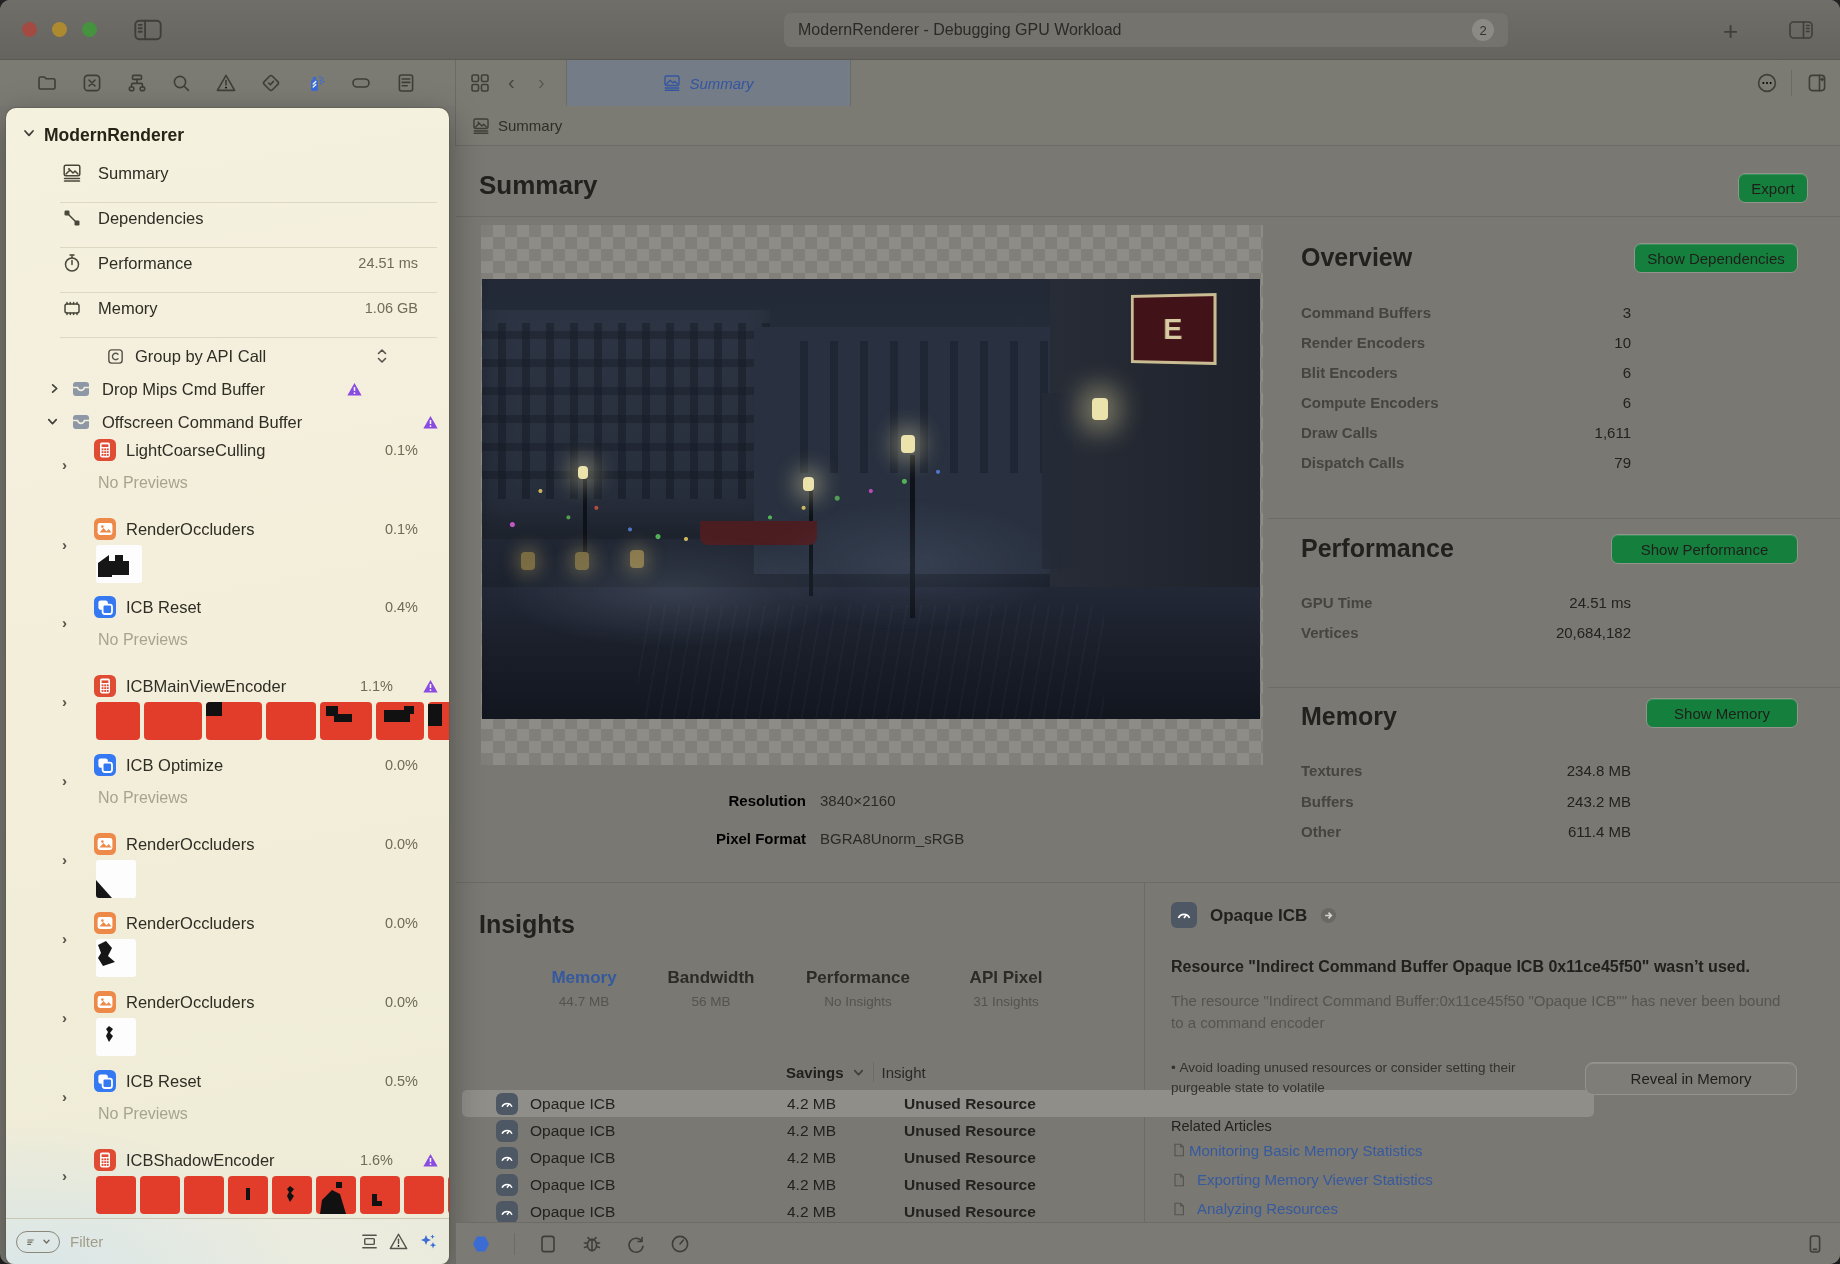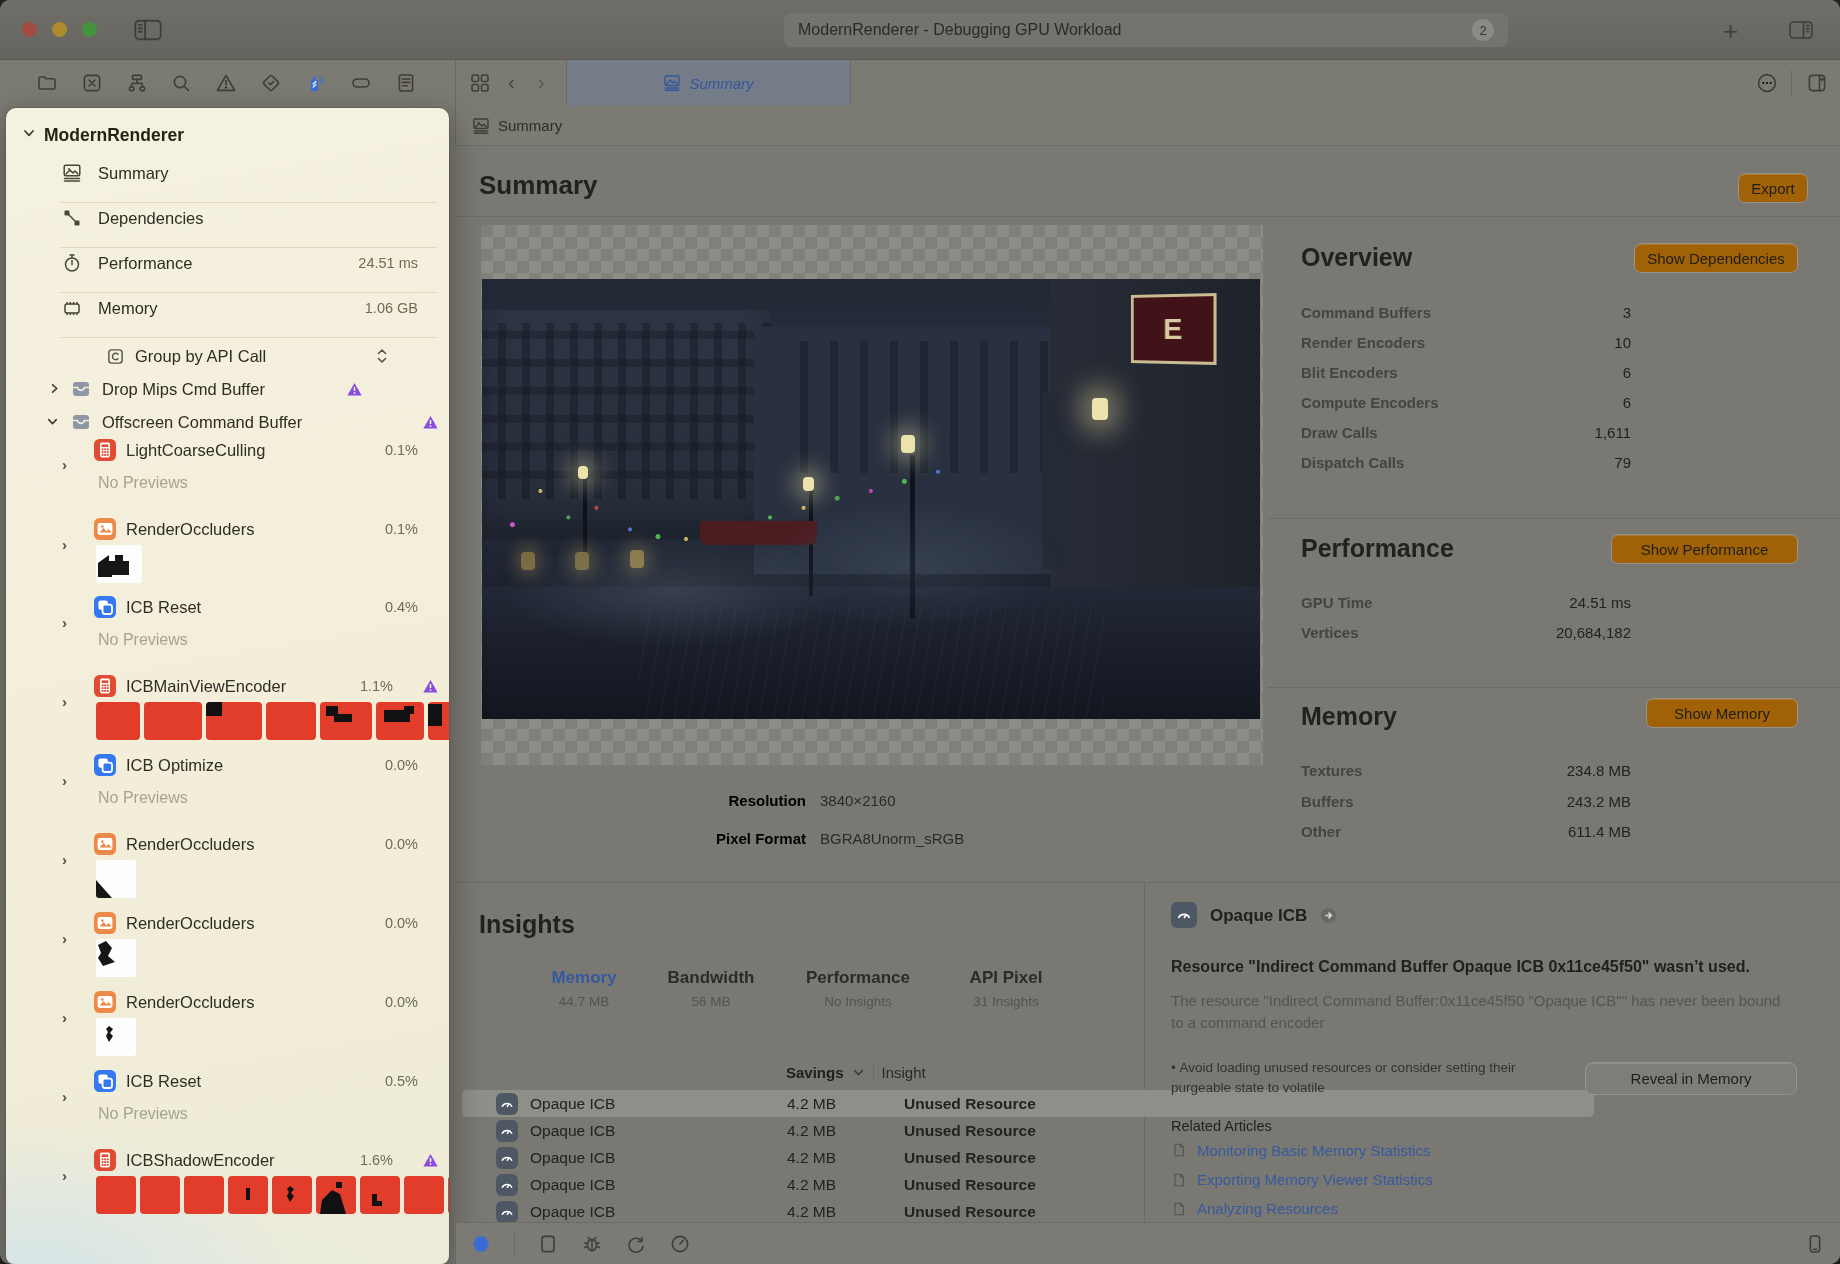--- a/index.html
+++ b/index.html
@@ -53,21 +53,21 @@
   .filterbar{position:absolute;left:0;top:1110px;width:443px;height:46px;border-top:1px solid #c9c6b4;
              display:flex;align-items:center;padding:0 10px;gap:8px;background:rgba(233,237,234,.25);}
   .filter-pill{width:44px;height:22px;border:1.5px solid #8a887b;border-radius:11px;display:flex;
                align-items:center;justify-content:center;gap:3px;color:#6e6c5e;}
   .filter-input{flex:1;border:none;background:transparent;font-size:15px;color:#3a3930;outline:none;}
   .filter-input::placeholder{color:#a19e8a;}
 
   
   .content{left:456px;top:146px;width:1384px;height:1076px;background:#797872;}
   .h1{font-size:26px;font-weight:600;color:#22211d;}
-  .btn{background:#a16207;border:1px solid #94938c;border-radius:7px;color:#1f1e1a;font-size:15px;
+  .btn{background:#15803d;border:1px solid #94938c;border-radius:7px;color:#1f1e1a;font-size:15px;
        display:flex;align-items:center;justify-content:center;box-shadow:inset 0 1px 0 rgba(255,255,255,.14);}
   .checker{background:repeating-conic-gradient(#8d8c87 0% 25%, #807f7a 0% 50%) 0 0/24px 24px;}
   .metaline{position:absolute;display:flex;gap:14px;font-size:15px;}
   .metalabel{color:#000000;font-weight:700;width:120px;text-align:right;}
   .metaval{color:#2b2a25;}
   .panel-title{font-size:25px;font-weight:600;color:#22211d;}
   .kv{position:absolute;left:0;width:330px;display:flex;}
   .kv .k{font-size:15px;font-weight:700;color:#45443e;}
   .kv .v{position:absolute;right:0;font-size:15px;color:#23221e;}
   .hdiv{position:absolute;height:1px;background:#6c6b65;}
@@ -607,21 +607,21 @@
           </svg>
         </span>
 
       <div class="abs d-title" style="left:0;top:56px;width:650px">Resource "Indirect Command Buffer Opaque ICB 0x11ce45f50" wasn’t used.</div>
       <div class="abs d-body" style="left:0;top:88px;width:620px">The resource "Indirect Command Buffer:0x11ce45f50 "Opaque ICB"" has never been bound to a command encoder</div>
 
       <div class="abs d-sugg" style="left:0;top:156px;width:390px">•&nbsp;<span>Avoid loading unused resources or consider setting their purgeable state to volatile</span></div>
       <button class="abs btn" style="left:414px;top:160px;width:212px;height:33px;border-radius:8px;background:#7e7d77">Reveal in Memory</button>
 
       <div class="abs rel-title" style="left:0;top:216px">Related Articles</div>
-      <div class="abs" style="left:0;top:240px;display:flex;align-items:flex-start;gap:10px">
+      <div class="abs" style="left:0;top:240px;display:flex;align-items:flex-start;gap:2px">
           <span style="color:#55544e">
             <svg width="16" height="16" style="stroke:#55544e;stroke-width:1.4;fill:none">
               <use href="#s-doc"></use>
             </svg>
           </span>
           <span class="link">Monitoring Basic Memory Statistics</span>
         </div>
       <div class="abs" style="left:0;top:269px;display:flex;align-items:center;gap:10px">
           <span style="color:#55544e">
             <svg width="16" height="16" style="stroke:#55544e;stroke-width:1.4;fill:none">
@@ -997,20 +997,46 @@
       <div class="tile" style="width:40px"></div>
       <div class="tile" style="width:40px">
           <svg width="40" height="38" viewBox="0 0 40 38">
             <path d="M8 22 l10-10 8 4 6 22 H6 Z" fill="#111"></path>
             <rect x="22" y="4" width="5" height="6" fill="#111"></rect>
           </svg>
         </div>
 
     </div>
 
+    <div class="filterbar">
+      <span class="filter-pill">
+        <svg width="14" height="14" style="stroke:#6e6c5e;stroke-width:1.5;fill:none;stroke-linecap:round">
+            <use href="#s-filterlines"></use>
+          </svg>
+        <svg width="9" height="9" viewBox="0 0 14 14" style="stroke:#6e6c5e;stroke-width:2;fill:none;stroke-linecap:round;stroke-linejoin:round">
+            <path d="M3 5 l4 4.4 L11 5"></path>
+          </svg>
+      </span>
+      <input class="filter-input" placeholder="Filter" style="">
+      <span>
+          <svg width="21" height="21" style="stroke:#55534b;stroke-width:1.5;fill:none;stroke-linecap:round">
+            <use href="#s-banner"></use>
+          </svg>
+        </span>
+      <span>
+          <svg width="21" height="21" style="stroke:#55534b;stroke-width:1.5;fill:none;stroke-linecap:round;stroke-linejoin:round">
+            <use href="#s-warntri"></use>
+          </svg>
+        </span>
+      <span>
+          <svg width="22" height="22">
+            <use href="#s-sparkles"></use>
+          </svg>
+        </span>
+    </div>
   </div>
 
   <div class="abs bottombar">
     <span>
         <svg width="22" height="22">
           <use href="#s-hex"></use>
         </svg>
       </span>
     <span style="width:1px;height:22px;background:#6c6b65"></span>
     <span>

